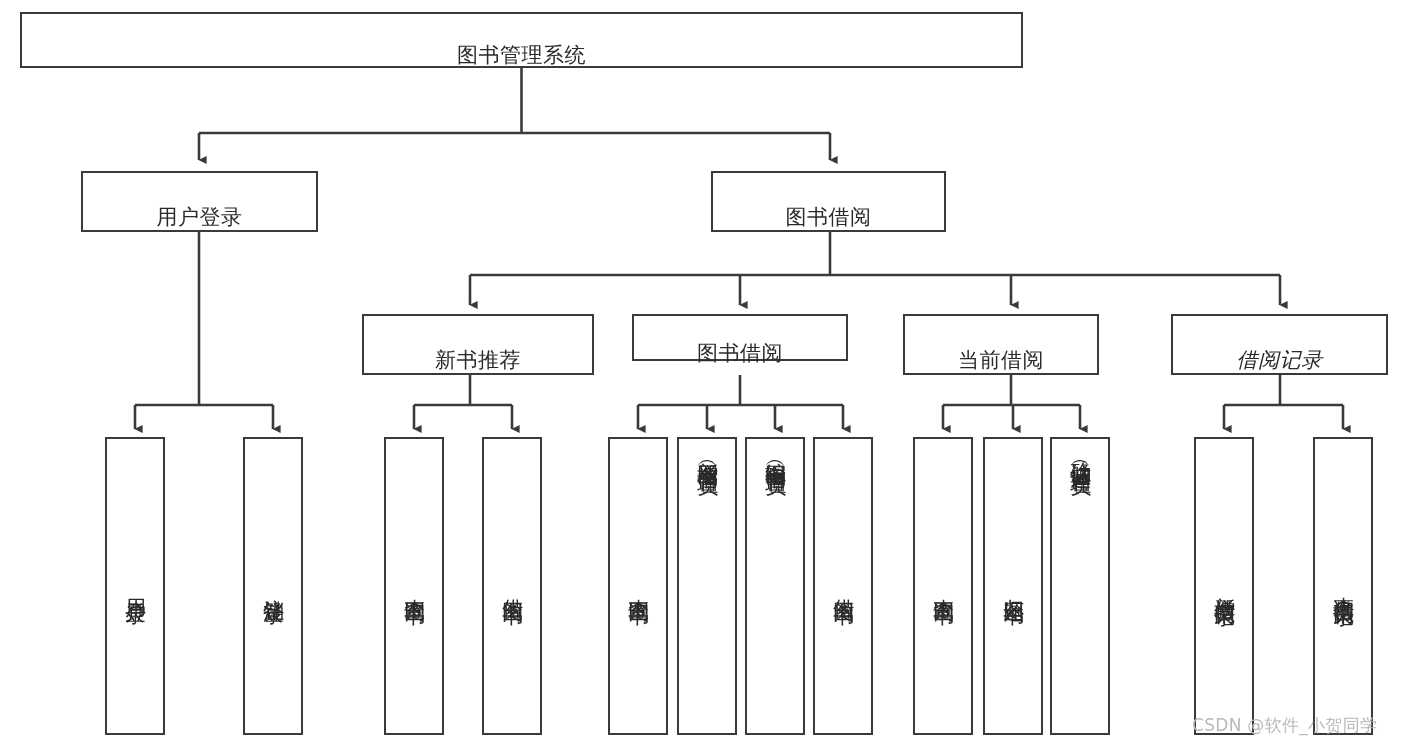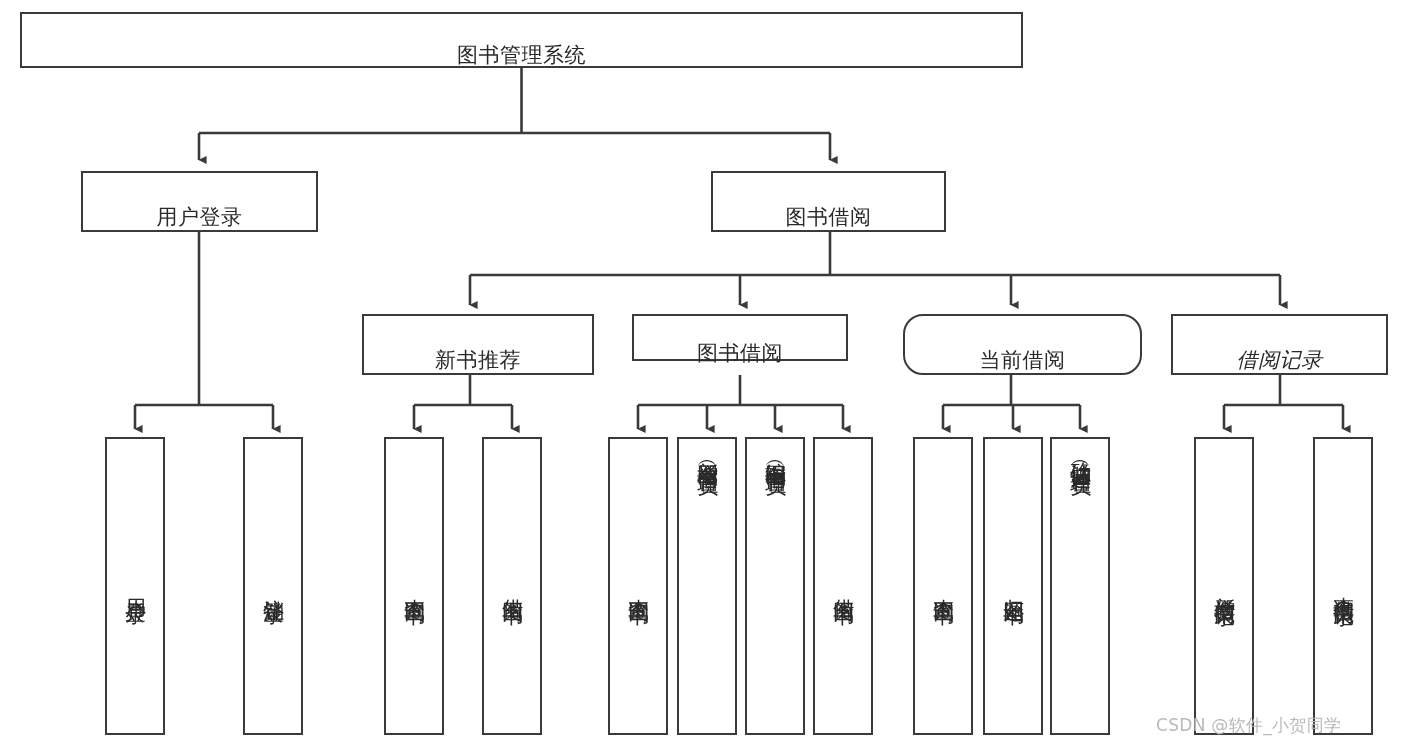--- a/index.html
+++ b/index.html
@@ -53,21 +53,21 @@
   .node.leaf {
     align-items: flex-start;
     padding-top: 6px;
   }
   .node.leaf.centered {
     align-items: center;
     padding-top: 0;
   }
   .watermark {
     position: absolute;
-    left: 1156px;
+    left: 1192px;
     top: 714px;
     font-size: 17px;
     color: #b9b9b9;
     white-space: nowrap;
     z-index: 3;
     letter-spacing: 0.3px;
   }
 </style>
 </head>
 <body>
@@ -134,21 +134,21 @@
   <div class="node" style="left:711px; top:171px; width:235px; height:61px;">
     <span class="node-label-h">图书借阅</span>
   </div>
 
   <div class="node" style="left:362px; top:314px; width:232px; height:61px;">
     <span class="node-label-h">新书推荐</span>
   </div>
   <div class="node" style="left:632px; top:314px; width:216px; height:47px;">
     <span class="node-label-h">图书借阅</span>
   </div>
-  <div class="node" style="left:903px; top:314px; width:239px; height:61px;border-radius:20px;">
+  <div class="node" style="left:903px; top:314px; width:196px; height:61px;">
     <span class="node-label-h">当前借阅</span>
   </div>
   <div class="node" style="left:1171px; top:314px; width:217px; height:61px;font-style:italic;">
     <span class="node-label-h">借阅记录</span>
   </div>
 
   <div class="node leaf centered" style="left:105px; top:437px; width:60px; height:298px;">
     <span class="node-label-v">用户登录</span>
   </div>
   <div class="node leaf centered" style="left:243px; top:437px; width:60px; height:298px;">

